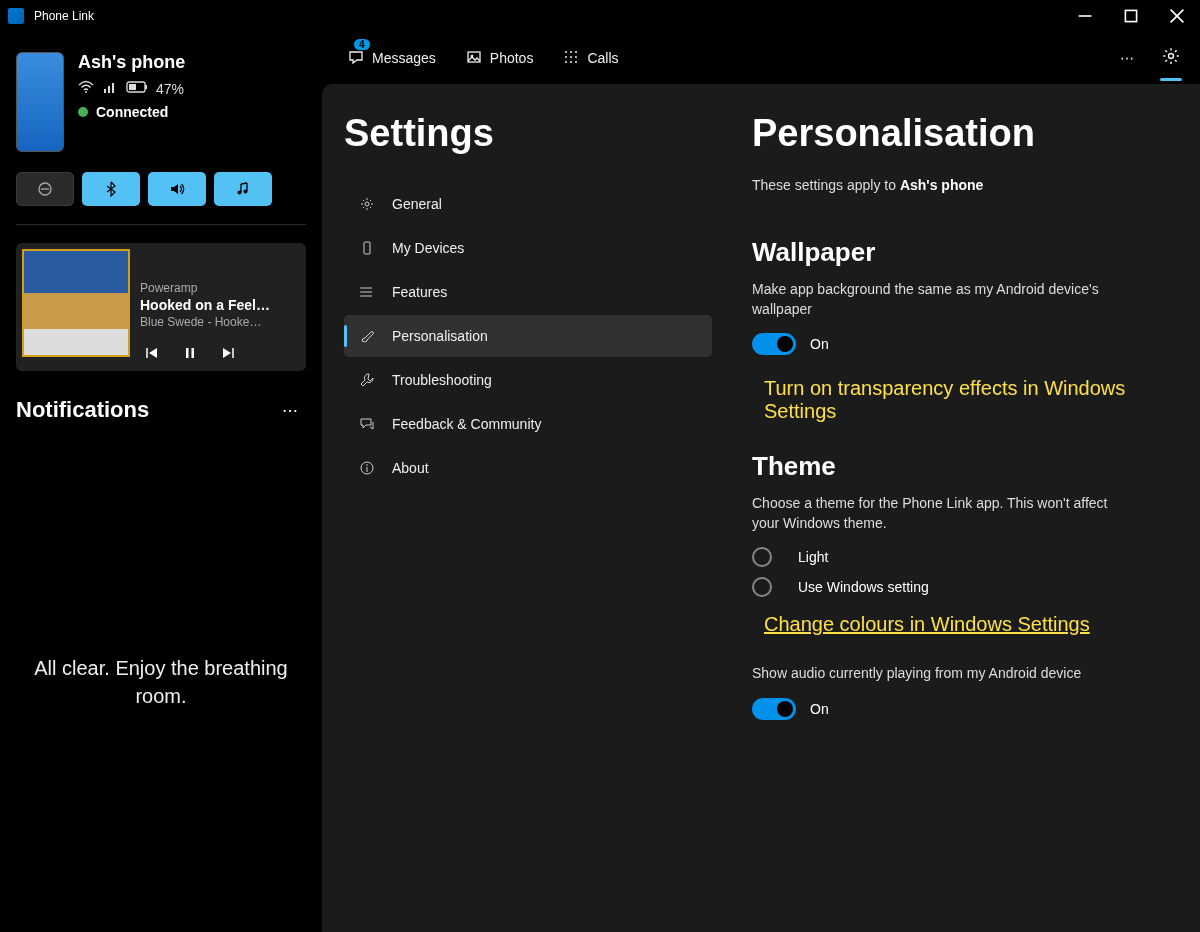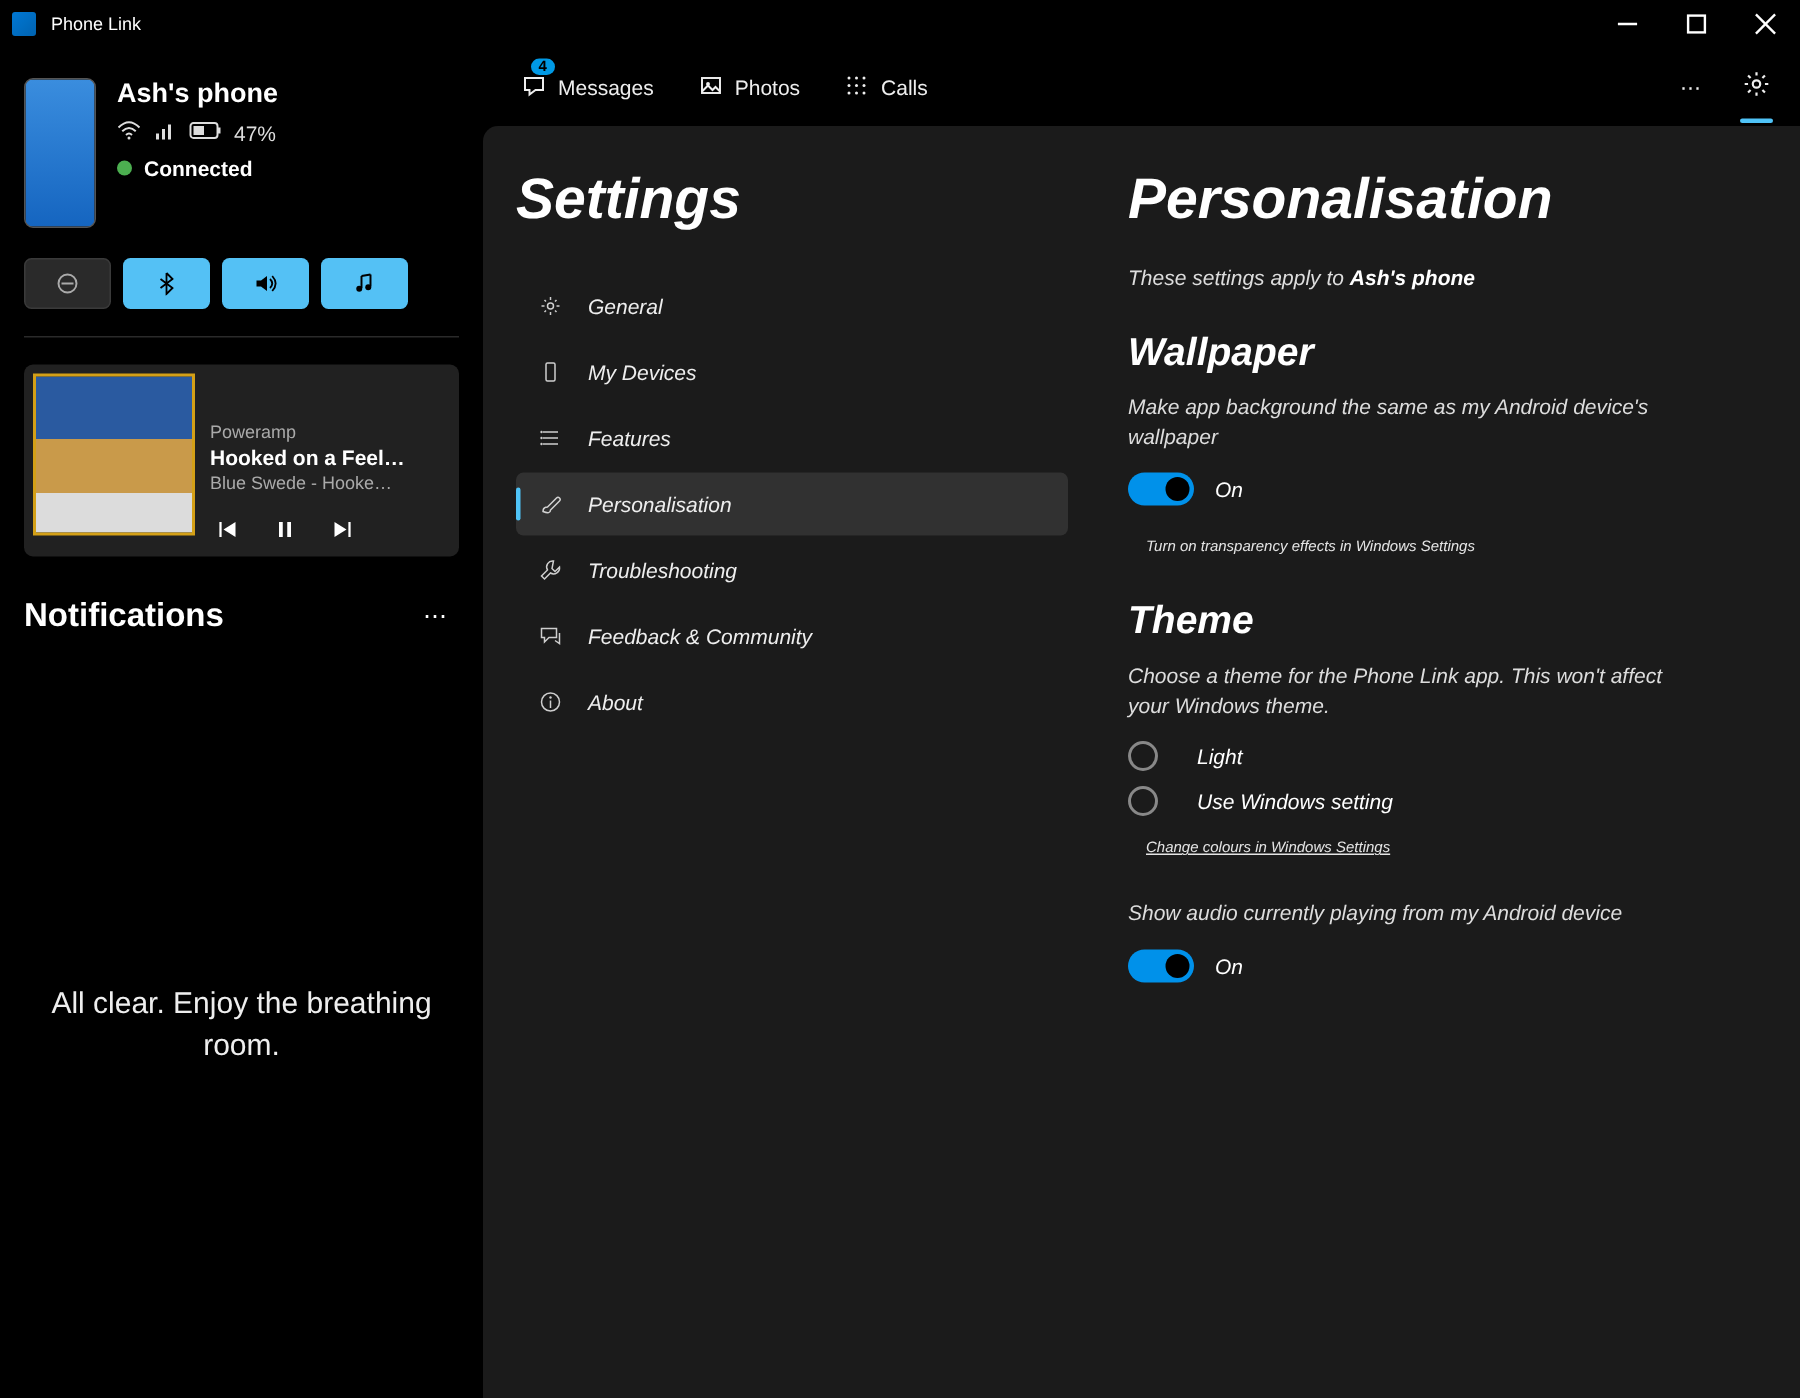--- a/index.html
+++ b/index.html
@@ -48,42 +48,42 @@
 
 .main { flex: 1; background: #000; display:flex; flex-direction:column; }
 
 .topnav { height: 52px; display: flex; align-items: center; padding: 0 14px; gap: 6px; }
 .nav-item { display: flex; align-items: center; gap: 8px; padding: 8px 12px; color: #eee; font-size: 14px; border-radius: 4px; cursor: pointer; position: relative; }
 .badge { position: absolute; top: -2px; left: 18px; background: #0099e5; color:#000; font-size:10px; font-weight:700; border-radius: 8px; padding: 0 5px; }
 .top-right { margin-left: auto; display: flex; align-items: center; gap: 10px; }
 .gear-active { position:relative; padding:6px; }
 .gear-active::after { content:""; position:absolute; bottom:-6px; left:4px; right:4px; height:3px; background:#4fc3f7; border-radius:2px; }
 
-.content-row { flex:1; display:flex; background:#1b1b1b; border-top-left-radius: 10px; font-style: italic; }
+.content-row { flex:1; display:flex; background:#1b1b1b; border-top-left-radius: 10px; }
 
 
 .settings-col { width: 400px; padding: 28px 10px 0 22px; }
 .settings-h { font-size: 38px; font-weight: 600; margin-bottom: 28px; }
 .set-item { display:flex; align-items:center; gap: 16px; padding: 12px 14px; font-size: 14px; color:#eee; border-radius: 5px; cursor:pointer; margin-bottom: 2px; }
 .set-item.active { background:#313131; position:relative; }
 .set-item.active::before { content:""; position:absolute; left:0; top:10px; bottom:10px; width:3px; background:#4fc3f7; border-radius:2px; }
 .set-ico { width:18px; height:18px; display:flex; align-items:center; justify-content:center; opacity:.85; }
 
 
 .panel { flex:1; padding: 28px 40px 0 30px; overflow:auto; }
 .panel-h { font-size: 38px; font-weight: 600; margin-bottom: 22px; }
-.panel-sub { font-size: 14px; color:#ddd; margin-bottom: 26px; }
+.panel-sub { font-size: 14px; color:#ddd; margin-bottom: 44px; }
 .panel-sub b { color:#fff; }
 .sect-h { font-size: 26px; font-weight: 600; margin-bottom: 12px; }
 .sect-p { font-size: 14px; color:#ddd; line-height:1.4; margin-bottom: 14px; max-width: 380px;}
 .toggle-row { display:flex; align-items:center; gap:14px; margin-bottom: 16px; }
 .toggle { width:44px; height:22px; background:#0091ea; border-radius:11px; position:relative; cursor:pointer; }
 .toggle::after { content:""; position:absolute; right:3px; top:3px; width:16px; height:16px; border-radius:50%; background:#000; }
 .toggle-label { font-size:14px; }
-.link { color:#e5e5e5; font-size:10px; cursor:pointer; display:inline-block; margin: 6px 0 28px 12px;}
+.link { color:#fde047; font-size:20px; cursor:pointer; display:inline-block; margin: 6px 0 28px 12px;}
 .link.underline { text-decoration: underline; }
 
 .radio-row { display:flex; align-items:center; gap:26px; margin: 10px 0; cursor:pointer; }
 .radio { width:20px; height:20px; border:2px solid #888; border-radius:50%; display:flex; align-items:center; justify-content:center; }
 .radio.sel { border-color:#0091ea; }
 .radio.sel::after { content:""; width:10px; height:10px; border-radius:50%; background:#0091ea; }
 .radio-label { font-size:14px; }
 
 .svg { width:16px; height:16px; }
 </style>

